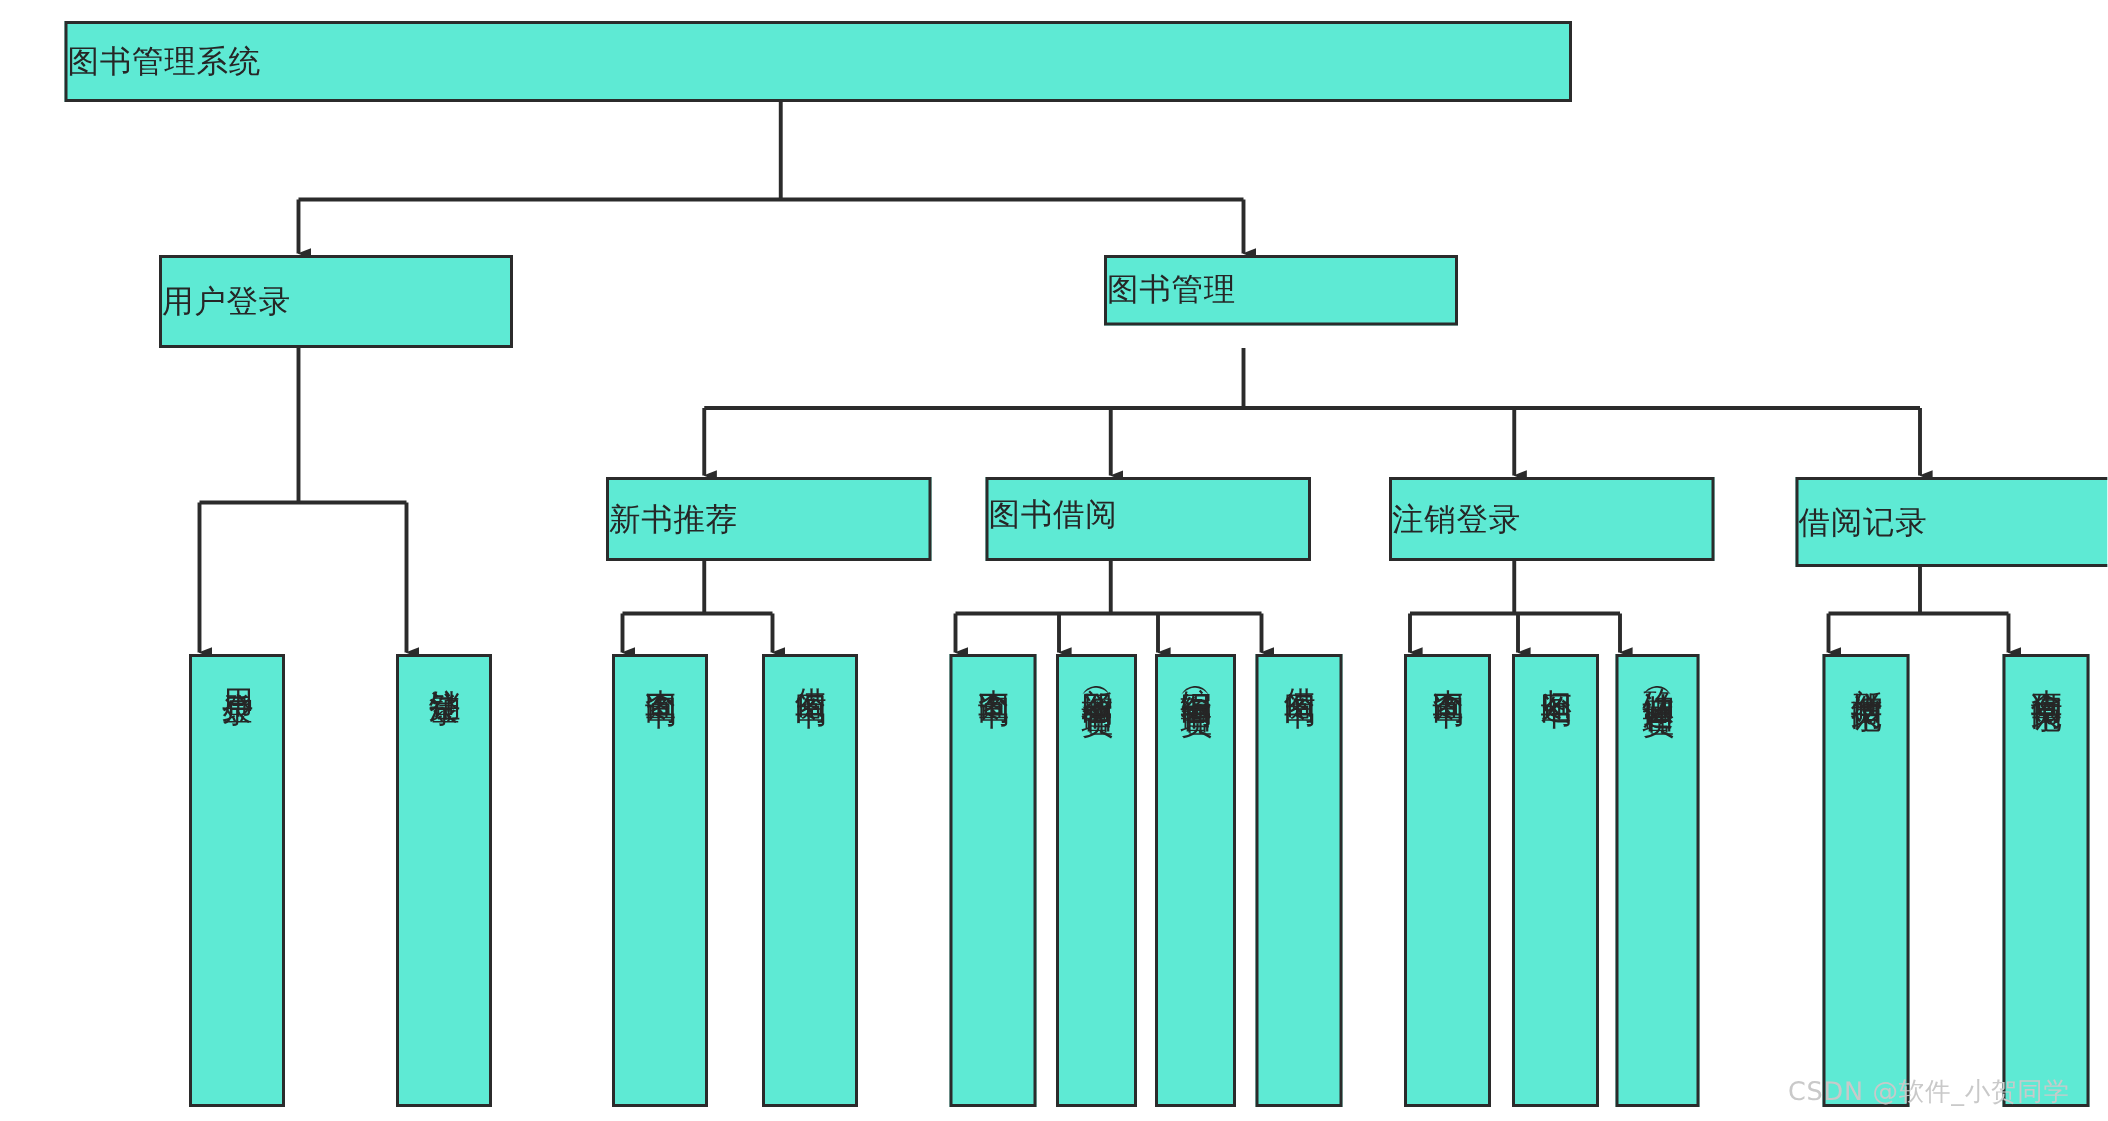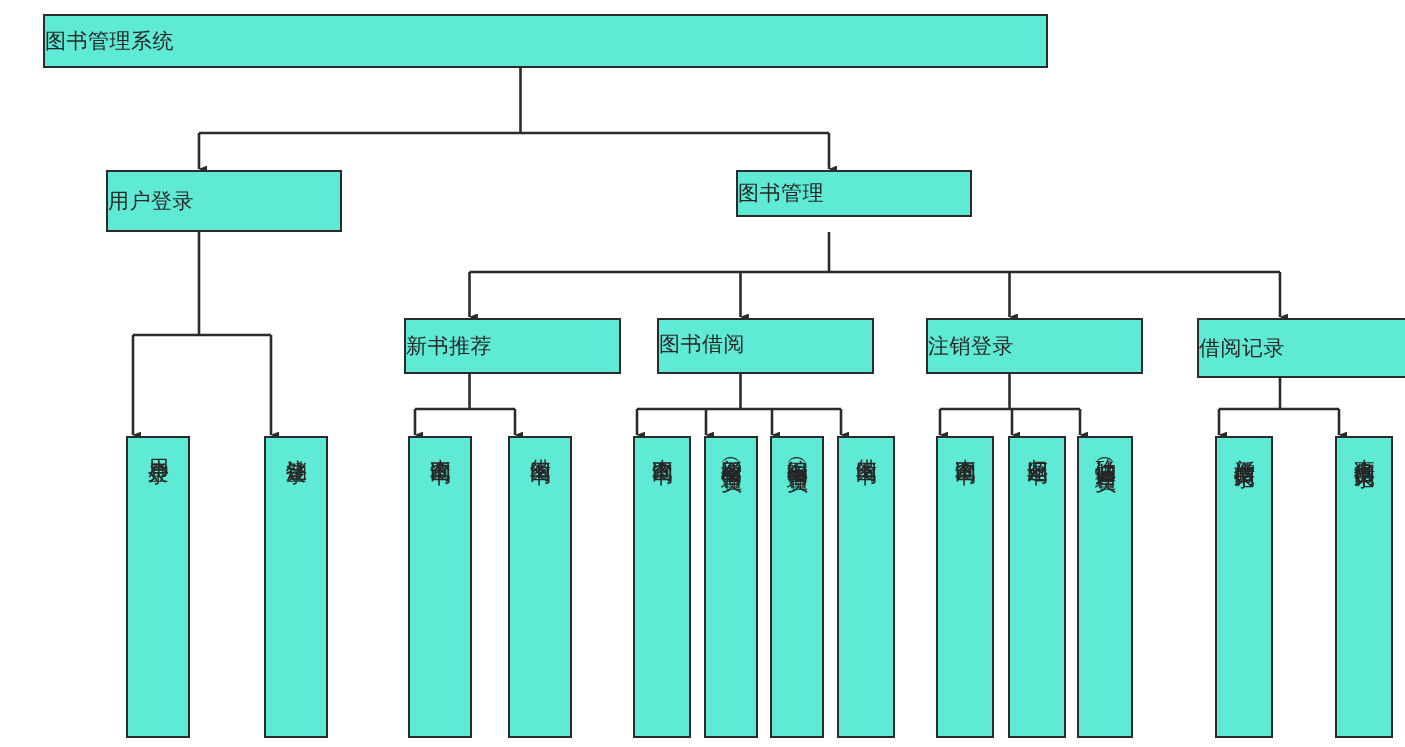--- a/index.html
+++ b/index.html
@@ -170,13 +170,14 @@
         <span class="vlabel">确认归还（管理员）</span>
       </div>
       <div class="node vert" style="left: 1190px; top: 436px; width: 58px; height: 302px; border-color: rgb(43, 43, 43); color: rgb(38, 38, 38);">
         <span class="vlabel">新增借阅记录</span>
       </div>
       <div class="node vert" style="left: 1310px; top: 436px; width: 58px; height: 302px; border-color: rgb(43, 43, 43); color: rgb(38, 38, 38);">
         <span class="vlabel">查询借阅记录</span>
       </div>
     </div>
 
+  <div class="watermark" style="left: 1192px; top: 716px; color: rgb(201, 201, 201);">CSDN @软件_小贺同学</div>
 </div>
 
 </body></html>

